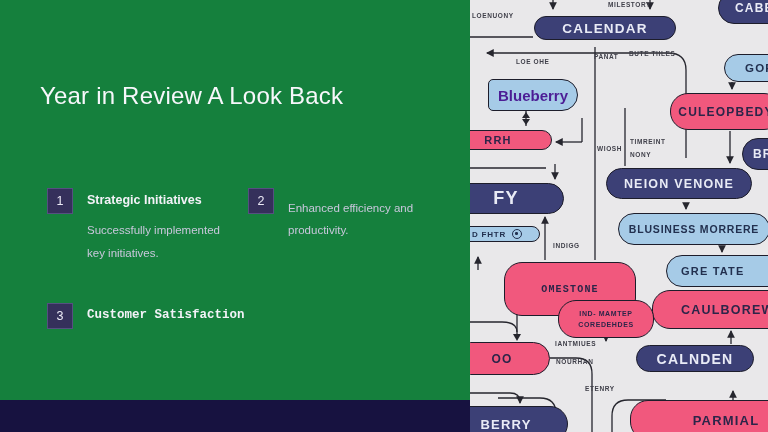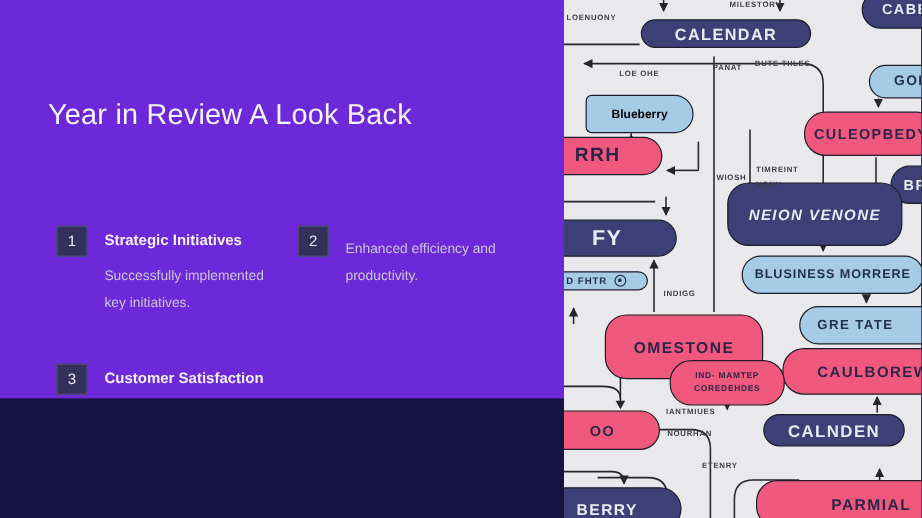--- a/index.html
+++ b/index.html
@@ -1,55 +1,55 @@
 <!DOCTYPE html>
 <html><head>
 <meta charset="utf-8">
 <style>
   html,body{margin:0;padding:0;background:#000;}
   .stage{position:relative;width:768px;height:432px;overflow:hidden;
          font-family:"Liberation Sans",sans-serif;background:#171240;}
   
-  .panel{position:absolute;left:0;top:0;width:470px;height:332px;background:#6d28d9;}
+  .panel{position:absolute;left:0;top:0;width:470px;height:400px;background:#15803d;}
   .title{position:absolute;left:40px;top:82px;font-size:24px;font-weight:400;
          color:#f7f7fb;letter-spacing:.2px;}
   .item{position:absolute;display:flex;gap:14px;}
   .chip{flex:0 0 auto;width:24px;height:24px;background:#35305b;border:1px solid #555081;
         color:#edebf7;font-size:12.5px;display:flex;align-items:center;justify-content:center;}
   .it-title{font-size:12.5px;font-weight:700;color:#f3f2f8;line-height:1.55;margin-top:3px;}
   .it-body{font-size:11.5px;font-weight:400;color:#c9c7dc;line-height:1.95;margin-top:9px;}
   .item1{left:47px;top:188px;} .item1 .txt{width:152px;}
   .item2{left:248px;top:188px;} .item2 .it-title{width:118px;} .item2 .it-body{width:138px;}
-  .item3{left:47px;top:303px;} .item3 .txt{width:300px;}
+  .item3{left:47px;top:303px;} .item3 .txt{width:300px;font-family:Liberation Mono, monospace;}
   
   .flow{position:absolute;left:470px;top:0;width:298px;height:432px;
         background:#e9e8ea;overflow:hidden;}
   .wires{position:absolute;left:0;top:0;}
   .node{position:absolute;box-sizing:border-box;border:1.4px solid #1d1d2b;border-radius:18px;
         display:flex;align-items:center;justify-content:center;
         font-weight:600;letter-spacing:1.2px;white-space:nowrap;}
   .navy{background:#3c4076;color:#e9ebf6;}
   .pink{background:#f1587d;color:#2d2549;}
   .blue{background:#a6cbe7;color:#22304f;}
   .leftalign{justify-content:flex-start;}
   .lbl{position:absolute;font-size:6.5px;font-weight:700;letter-spacing:.6px;
        color:#3f3f49;white-space:nowrap;}
   .n-cabb{left:248px;top:-8px;width:130px;height:32px;font-size:12px;padding-left:16px;}
   .n-calendar{left:64px;top:16px;width:142px;height:24px;font-size:13.5px;}
   .n-gors{left:254px;top:54px;width:92px;height:28px;font-size:11.5px;padding-left:20px;}
-  .n-blueberry{left:18px;top:79px;width:90px;height:32px;background:#a6cbe7;color:#000000;
-       font-size:10px;font-weight:700;letter-spacing:0;border-radius:5px 16px 16px 5px;}
+  .n-blueberry{left:18px;top:79px;width:90px;height:32px;background:#a6cbe7;color:#4c1d95;
+       font-size:15px;font-weight:700;letter-spacing:0;border-radius:5px 16px 16px 5px;}
   .n-culeopbedy{left:200px;top:93px;width:112px;height:37px;font-size:12px;}
-  .n-rrh{left:-26px;top:114px;width:108px;height:32px;font-size:16px;}
+  .n-rrh{left:-26px;top:130px;width:108px;height:20px;font-size:11px;}
   .n-br{left:272px;top:138px;width:72px;height:32px;font-size:12px;padding-left:10px;}
-  .n-neion{left:136px;top:152px;width:146px;height:53px;font-size:12.5px;font-style:italic;}
+  .n-neion{left:136px;top:168px;width:146px;height:31px;font-size:12.5px;}
   .n-fy{left:-22px;top:183px;width:116px;height:31px;font-size:18px;}
   .n-blusiness{left:148px;top:213px;width:152px;height:32px;font-size:10.5px;letter-spacing:.8px;}
   .n-dfhtr{left:-16px;top:226px;width:86px;height:16px;font-size:8px;gap:6px;letter-spacing:.8px;}
-  .n-omestone{left:34px;top:262px;width:132px;height:54px;font-size:13px;}
+  .n-omestone{left:34px;top:262px;width:132px;height:54px;font-size:10px;font-family:Liberation Mono, monospace;}
   .n-gretate{left:196px;top:255px;width:120px;height:32px;font-size:11px;padding-left:14px;}
   .n-caulborewell{left:182px;top:290px;width:172px;height:39px;font-size:12.5px;padding-left:28px;}
   .n-ind{left:88px;top:300px;width:96px;height:38px;font-size:7px;flex-direction:column;
          line-height:1.6;letter-spacing:.6px;font-weight:700;}
   .n-oo{left:-16px;top:342px;width:96px;height:33px;font-size:12px;}
   .n-calnden{left:166px;top:345px;width:118px;height:27px;font-size:14px;}
   .n-berry{left:-26px;top:406px;width:124px;height:36px;font-size:13px;}
   .n-parmial{left:160px;top:400px;width:178px;height:40px;font-size:13px;padding-left:14px;}
   .ic-dot{display:inline-block;width:8px;height:8px;border:1.2px solid #22304f;border-radius:50%;
           position:relative;flex:0 0 auto;}

